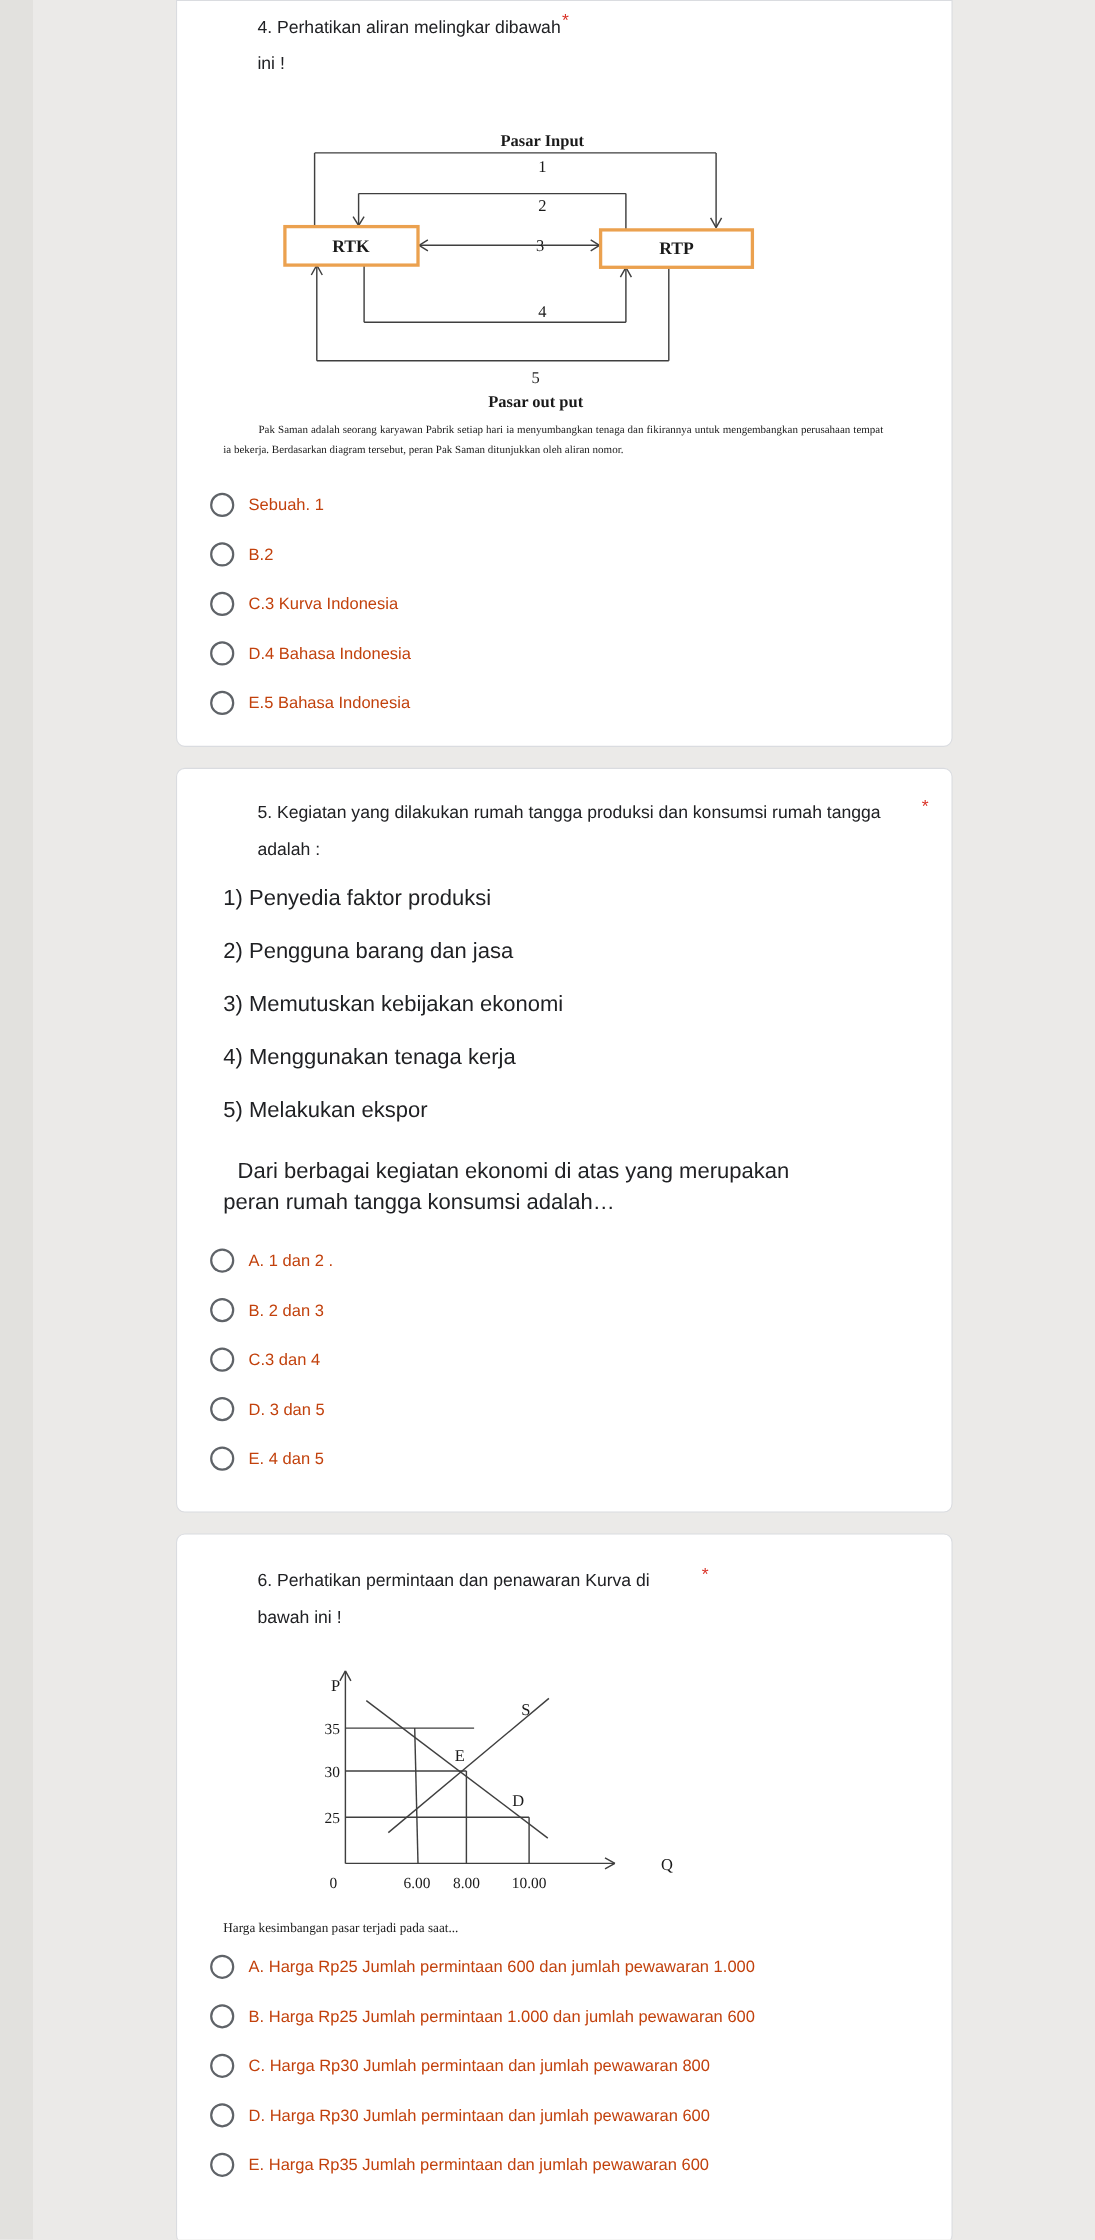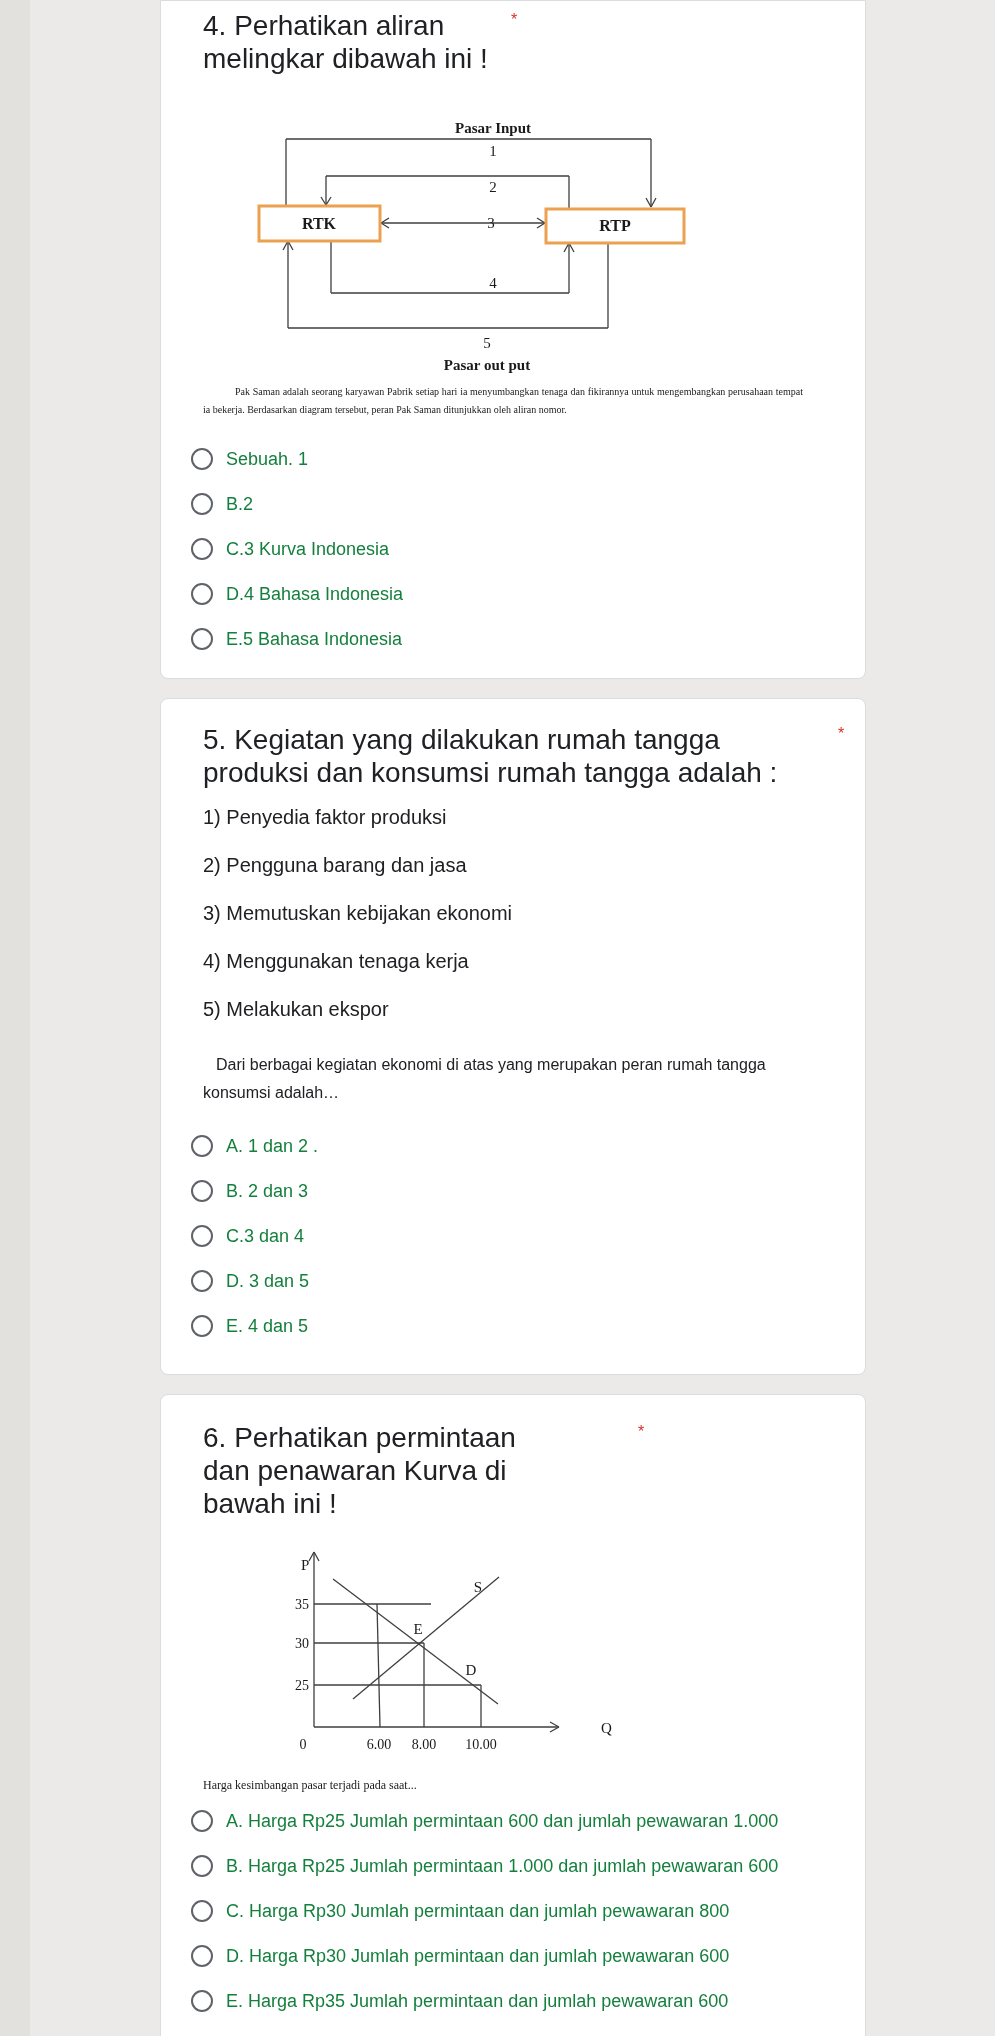--- a/index.html
+++ b/index.html
@@ -13,51 +13,51 @@
   .card{
     position:relative;box-sizing:border-box;
     margin-left:160px;width:706px;
     background:#ffffff;border:1px solid #dadce0;border-radius:8px;
   }
   .card1{margin-top:0;border-top-left-radius:0;border-top-right-radius:0;padding:8px 0 28px 0;}
   .card2{margin-top:19px;padding:24px 0 37px 0;}
   .card3{margin-top:19px;padding:26px 0 60px 0;min-height:640px;}
   .title-row{position:relative;margin:0 0 0 42px;}
   .q-title{
-    display:inline-block;font-size:28px;line-height:33px;font-weight:400;color:#202124;
+    display:inline-block;font-size:16px;line-height:33px;font-weight:400;color:#202124;margin-left:31px;
   }
   .q4-title{width:290px;}
   .q5-title{width:610px;}
   .q6-title{width:360px;}
   .req{position:absolute;top:2px;color:#d93025;font-size:16px;font-weight:400;}
   .req-q4{left:308px;}
   .req-q5{left:635px;}
   .req-q6{left:435px;}
   .diagram-svg{display:block;margin:14px 0 0 90px;}
   .q4-caption{
     margin:2px 0 0 42px;width:600px;
     font-family:"Liberation Serif","DejaVu Serif",serif;
     font-size:10px;line-height:17.5px;text-align:justify;text-indent:32px;color:#1b1b1b;
   }
   .q5-item{margin:0 1px 24px 42px;font-size:20px;line-height:24px;color:#202124;}
   .q5-items{margin-top:16px;}
   .q5-closing{
     margin:30px 0 0 42px;width:570px;
-    font-size:16px;line-height:28px;text-indent:13px;color:#202124;
+    font-size:20px;line-height:28px;text-indent:13px;color:#202124;
   }
   .options{margin-top:30px;}
   .options-q5{margin-top:28px;}
   .options-q6{margin-top:17px;}
   .opt-row{display:flex;align-items:center;margin:0 0 23px 30px;height:22px;}
   .opt-row:last-child{margin-bottom:0;}
   .radio{
     box-sizing:border-box;flex:0 0 auto;width:22px;height:22px;border-radius:50%;
     border:2px solid #5f6368;background:#fff;margin-right:13px;
   }
-  .opt-label{font-size:18px;color:#15803d;}
+  .opt-label{font-size:15px;color:#c2410c;}
   .chart-svg{display:block;margin:22px 0 0 120px;}
   .q6-caption{
     margin:14px 0 0 42px;
     font-family:"Liberation Serif","DejaVu Serif",serif;
     font-size:12px;color:#1b1b1b;
   }
   .q6-caption + .options{margin-top:17px;}
   svg .ln{stroke:#3f3f3f;stroke-width:1.3;fill:none;}
   svg .serif-t{font-family:"Liberation Serif","DejaVu Serif",serif;fill:#1a1a1a;}
 </style>

